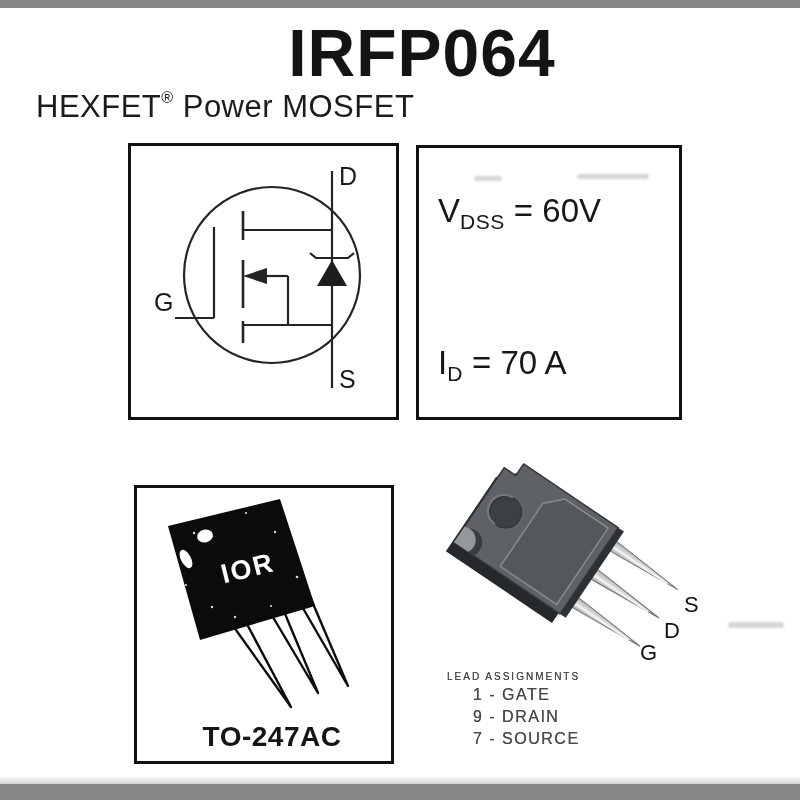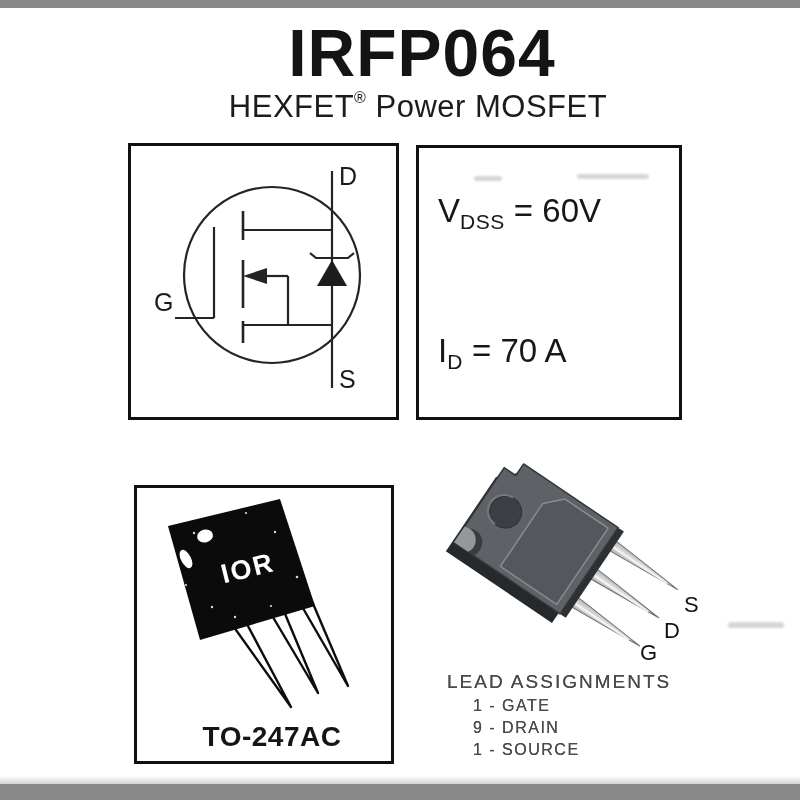--- a/index.html
+++ b/index.html
@@ -9,48 +9,48 @@
     font-family:"Liberation Sans","DejaVu Sans",sans-serif;
     color:#1a1a1a;
   }
   .abs{position:absolute;}
   
   .title{
     left:0;right:0;top:12px;text-align:center;padding-left:44px;
     font-size:66px;font-weight:bold;letter-spacing:1px;line-height:1;color:#141414;
   }
   .subtitle{
-    left:0;right:0;top:81px;text-align:center;padding-left:36px;
+    left:0;right:0;top:81px;padding-left:36px;
     font-size:31px;font-weight:400;color:#1c1c1c;letter-spacing:0.5px;
   }
   .subtitle sup{font-size:16px;vertical-align:14px;}
   
   .frame{border:3px solid #111;background:#fff;box-sizing:border-box;}
   .box-schematic{left:128px;top:135px;width:271px;height:277px;}
   .box-specs{left:416px;top:137px;width:266px;height:275px;}
   .box-photo{left:134px;top:477px;width:260px;height:279px;}
   
   .specline{position:absolute;left:19px;white-space:nowrap;font-size:33px;color:#171717;font-weight:500;text-align:right;}
   .specline .sub{font-size:21px;vertical-align:-7px;letter-spacing:0.5px;}
   .spec-0{top:44px;}
   .spec-1{top:116px;}
-  .spec-2{top:184px;}
+  .spec-2{top:196px;}
   
   .pkg-label{
     left:0;right:0;top:233px;text-align:center;padding-left:16px;
     font-size:28px;font-weight:bold;color:#151515;letter-spacing:0.5px;
   }
   
   .pin-label{font-size:22px;color:#111;}
   .pin-s{left:684px;top:584px;}
   .pin-d{left:664px;top:610px;}
   .pin-g{left:640px;top:632px;}
   
   .leads{left:447px;top:663px;color:#4a4a4a;}
-  .leads .lt{font-size:19px;letter-spacing:2px;text-shadow:0 0 0.5px #4a4a4a;}
+  .leads .lt{font-size:10px;letter-spacing:2px;text-shadow:0 0 0.5px #4a4a4a;}
   .leads .li{font-size:16px;letter-spacing:1.5px;margin-left:26px;margin-top:4px;text-shadow:0 0 0.4px #4a4a4a;}
   
   .smudge{background:#d6d6d6;border-radius:3px;filter:blur(1px);}
   .bottom-band{left:0;right:0;bottom:0;height:8px;
     background:linear-gradient(#ffffff,#cfd2d4);}
   svg text{font-family:"Liberation Sans","DejaVu Sans",sans-serif;}
 </style>
 </head>
 <body>
 
@@ -182,20 +182,20 @@
   </svg>
 
   <span class="abs pin-label pin-s">S</span>
   <span class="abs pin-label pin-d">D</span>
   <span class="abs pin-label pin-g">G</span>
 
   <div class="abs leads">
     <div class="lt">LEAD ASSIGNMENTS</div>
     <div class="li">1 - GATE</div>
     <div class="li">9 - DRAIN</div>
-    <div class="li">1 - SOURCE</div>
+    <div class="li">7 - SOURCE</div>
   </div>
 
   <div class="abs smudge" style="left:728px;top:614px;width:56px;height:6px;"></div>
   <div class="abs smudge" style="left:150px;top:769px;width:190px;height:2px;opacity:.5;"></div>
   <div class="abs bottom-band"></div>
 
 </div>
 
 </body></html>

